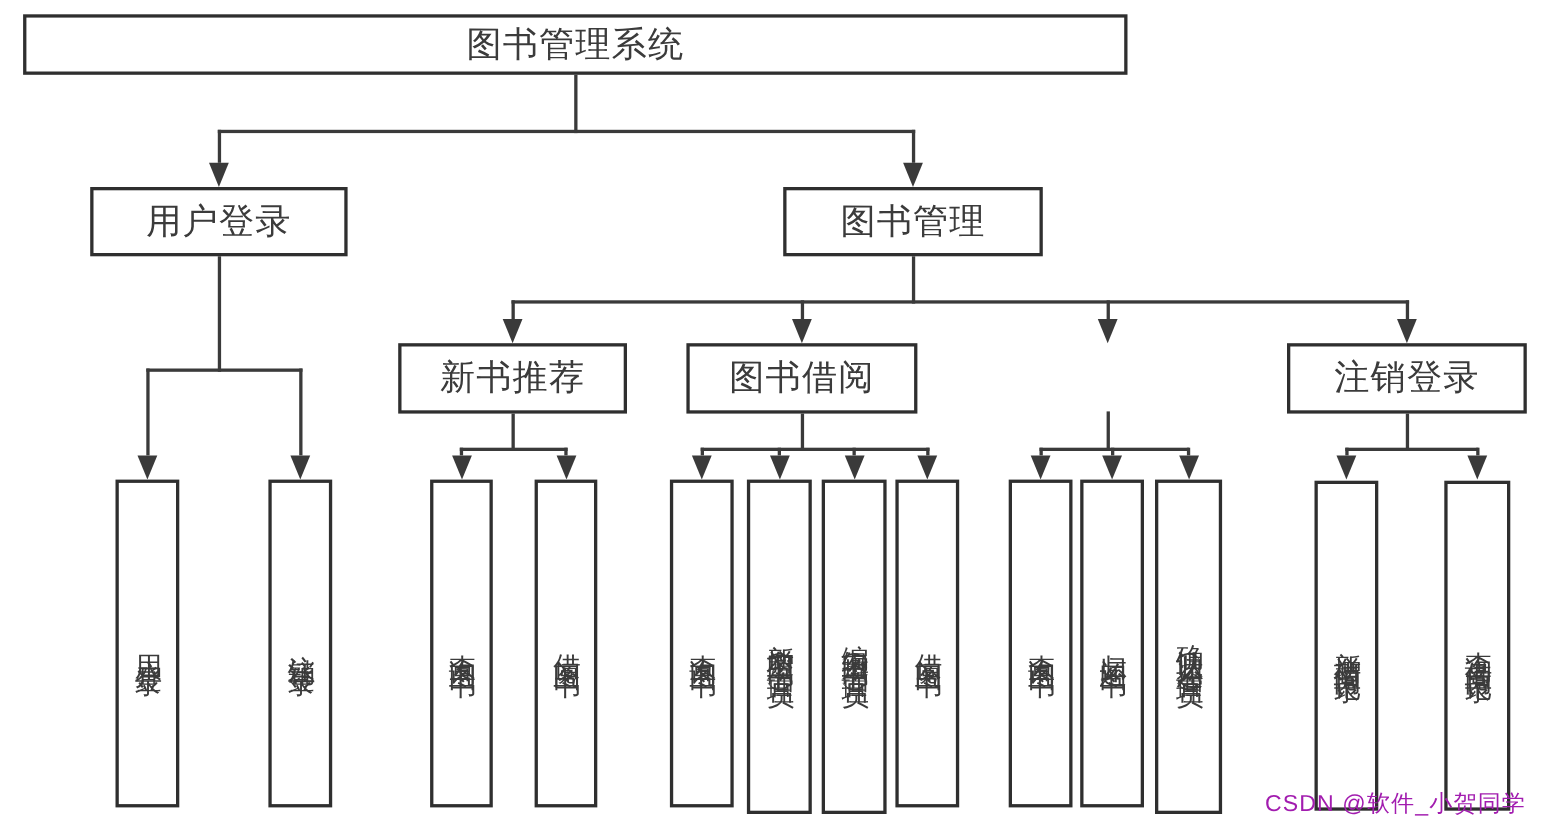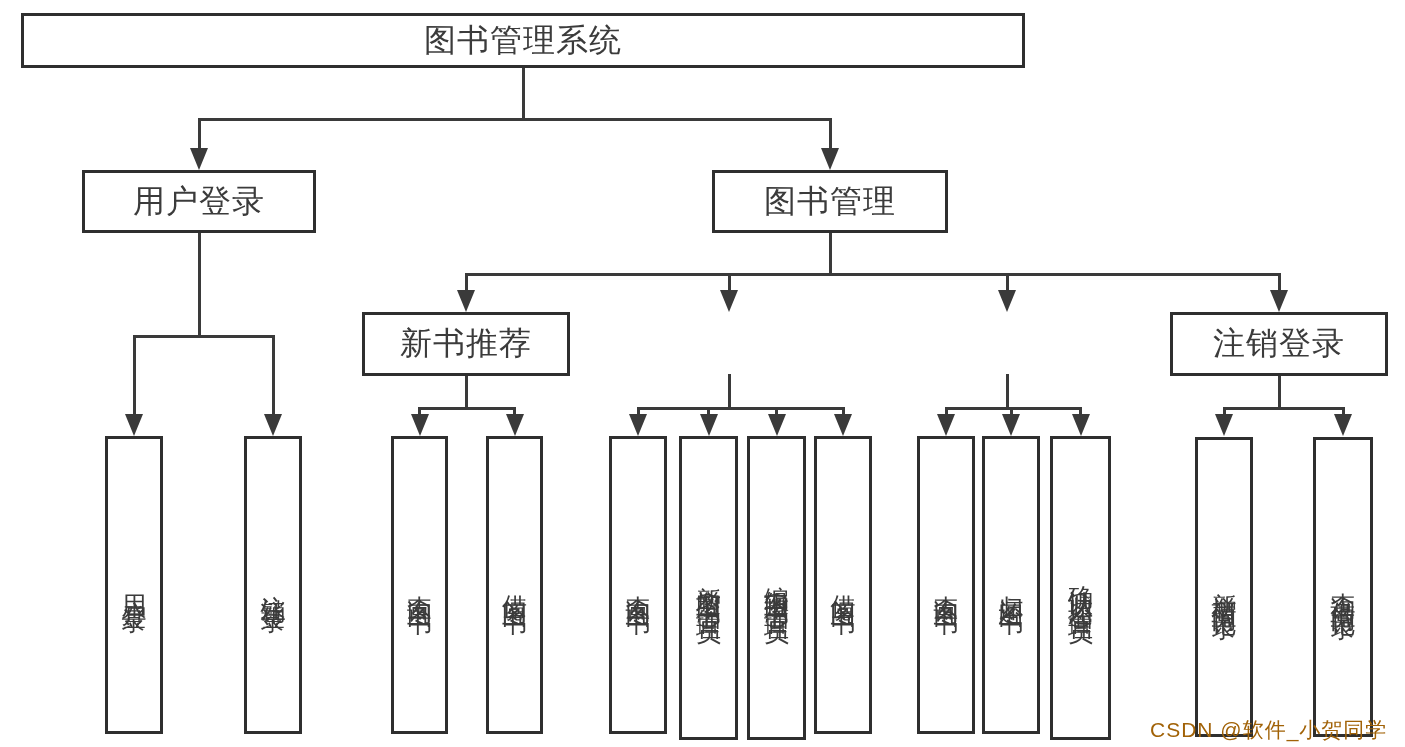--- a/index.html
+++ b/index.html
@@ -67,21 +67,21 @@
     border-left: 9px solid transparent;
     border-right: 9px solid transparent;
     border-top: 22px solid #3a3a3a;
   }
 
   .watermark {
     position: absolute;
     left: 1150px;
     top: 716px;
     font-size: 21px;
-    color: #a16207;
+    color: #a21caf;
     letter-spacing: 1px;
     white-space: nowrap;
     z-index: 5;
   }
 </style>
 </head>
 <body>
 
 <div id="canvas">
 
@@ -101,20 +101,21 @@
   <div class="drop" style="left:271.5px; top:335px; height:79px;"></div>
 
   <div class="vline" style="left:828.5px; top:231px; height:45px;"></div>
   <div class="hline" style="left:464.5px; top:273px; width:816px;"></div>
   <div class="drop" style="left:464.5px;  top:273px; height:17px;"></div>
   <div class="drop" style="left:727.5px;  top:273px; height:17px;"></div>
   <div class="drop" style="left:1005.5px; top:273px; height:17px;"></div>
   <div class="drop" style="left:1277.5px; top:273px; height:17px;"></div>
 
   <div class="node" style="left:362px; top:312px; width:208px; height:64px;">新书推荐</div>
+  <div class="node" style="left:624px; top:312px; width:210px; height:64px;">图书借阅</div>
   <div class="node" style="left:1170px; top:312px; width:218px; height:64px;">注销登录</div>
 
   <div class="vline" style="left:464.5px; top:374px; height:36px;"></div>
   <div class="hline" style="left:418px; top:407px; width:98px;"></div>
   <div class="drop" style="left:418px; top:407px; height:7px;"></div>
   <div class="drop" style="left:513px; top:407px; height:7px;"></div>
 
   <div class="vline" style="left:727.5px; top:374px; height:36px;"></div>
   <div class="hline" style="left:636.5px; top:407px; width:208px;"></div>
   <div class="drop" style="left:636.5px; top:407px; height:7px;"></div>

